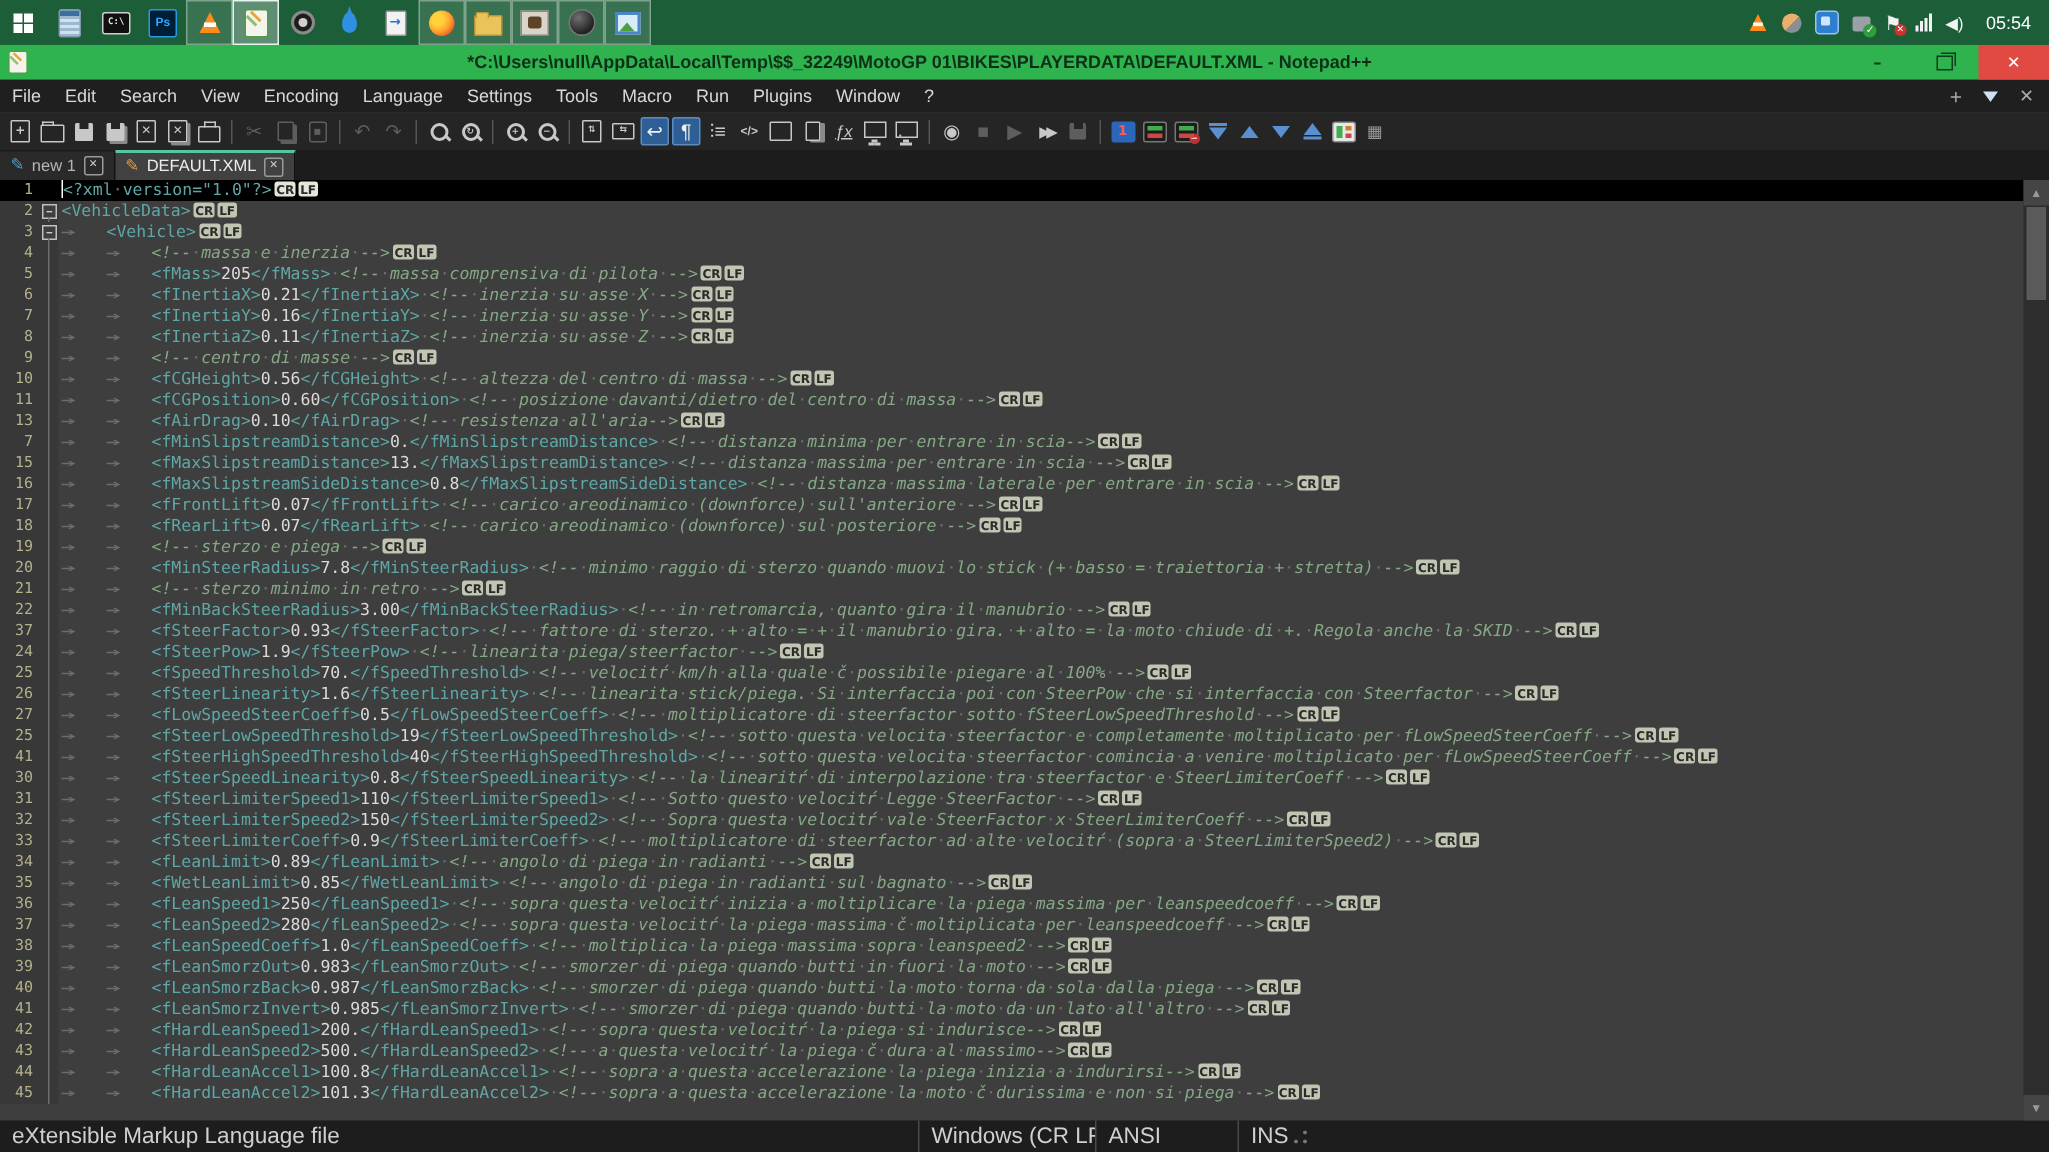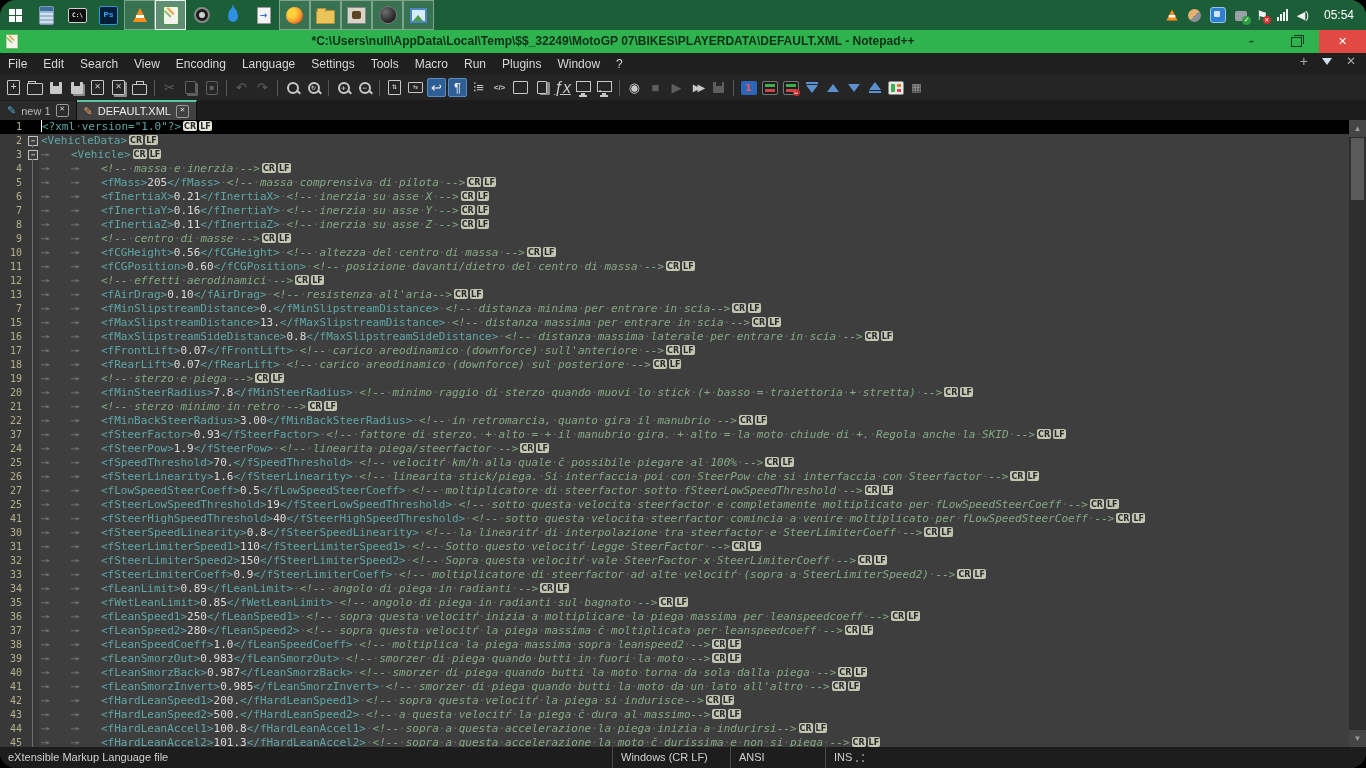--- a/index.html
+++ b/index.html
@@ -1,17 +1,17 @@
 <!DOCTYPE html>
 <html><head>
 <meta charset="utf-8">
 <style>
   html,body{margin:0;padding:0;background:#000;}
   .screen{position:relative;width:1366px;height:768px;overflow:hidden;background:#3e3e3e;
-          font-family:"Liberation Sans",sans-serif;border-radius:16px;-webkit-font-smoothing:antialiased;}
+          font-family:"Liberation Sans",sans-serif;-webkit-font-smoothing:antialiased;}
   
   .taskbar{height:30px;background:#1b5e38;display:flex;align-items:center;}
   .tb-left{display:flex;align-items:center;height:30px;}
   .tb-btn{width:31px;height:30px;display:flex;align-items:center;justify-content:center;box-sizing:border-box;}
   .tb-btn.boxed{background:rgba(255,255,255,.13);border:1px solid rgba(255,255,255,.35);}
   .tb-btn.active{background:rgba(255,255,255,.30);border:1px solid #e7f5ec;}
   .win-logo{display:grid;grid-template-columns:6px 6px;grid-template-rows:6px 6px;gap:1px;}
   .win-logo i{background:#fff;}
   .ic-calc{width:13px;height:17px;background:#cfe2f2;border-radius:2px;border:1px solid #7d98b0;
            background-image:linear-gradient(#3c6f9f 4px,transparent 4px),repeating-linear-gradient(#9fb8cc 0 2px,transparent 2px 4px);}
@@ -54,21 +54,21 @@
   
   .titlebar{height:23px;background:#2eb34f;display:flex;align-items:center;position:relative;}
   .titlebar .ic-npp{transform:scale(.8);margin-left:4px;}
   .title-text{position:absolute;left:0;right:140px;text-align:center;font:bold 12px/23px "Liberation Sans",sans-serif;color:#0e3019;white-space:nowrap;overflow:hidden;}
   .win-ctrls{margin-left:auto;display:flex;height:23px;}
   .wc{width:45px;height:23px;display:flex;align-items:center;justify-content:center;color:#103b1e;font:bold 11px "DejaVu Sans",sans-serif;}
   .wc.close{background:#e04a42;color:#fff;width:47px;}
   .wc .restore{width:9px;height:8px;border:1px solid #103b1e;position:relative;background:transparent;}
   .wc .restore::before{content:"";position:absolute;left:2px;top:-3px;width:9px;height:8px;border:1px solid #103b1e;border-bottom:none;border-left:none;}
   
-  .menubar{height:22px;background:#1f1f1f;display:flex;align-items:flex-start;color:#d8d8d8;font-size:12px;}
+  .menubar{height:22px;background:#1f1f1f;display:flex;align-items:center;color:#d8d8d8;font-size:12px;}
   .mi{padding:0 8px;line-height:22px;}
   .menu-right{margin-left:auto;display:flex;gap:14px;padding-right:10px;color:#a8a8a8;font-size:12px;align-items:center;}
   .menu-right .tri{width:0;height:0;border-left:5px solid transparent;border-right:5px solid transparent;border-top:7px solid #cfe0f0;}
   
   .toolbar{height:25px;background:#252525;display:flex;align-items:center;padding-left:4px;gap:2px;}
   .tbi{width:19px;height:19px;display:flex;align-items:center;justify-content:center;color:#c8c8c8;font-size:13px;box-sizing:border-box;border-radius:2px;}
   .tbi.dim{color:#5e5e5e;}
   .tbi.on{background:#2e5e96;border:1px solid #5a8cc0;color:#f0f0f0;}
   .tsep{width:1px;height:16px;background:#555;margin:0 3px;}
   .gpage{width:11px;height:13px;border:1px solid currentColor;border-radius:1px;position:relative;font:bold 8px/12px "DejaVu Sans",sans-serif;text-align:center;}
@@ -125,21 +125,21 @@
   .tab-arrow i{display:inline-block;font-style:normal;transform:scaleX(2.2);transform-origin:4px 50%;}
   .crlf{display:inline-block;background:#c0c6b2;color:#2b2b2b;font:bold 8px/9px "DejaVu Sans",sans-serif;border-radius:2px;padding:1px 1px 0 1px;margin-left:2px;vertical-align:1px;}
   .row.cur .crlf{background:#e4e8da;}
   .caret{display:inline-block;width:1px;height:12px;background:#fff;vertical-align:-2px;}
   
   .vscroll{width:17px;flex:none;background:#2d2d2d;display:flex;flex-direction:column;}
   .varrow{height:17px;background:#454545;color:#9a9a9a;font-size:8px;display:flex;align-items:center;justify-content:center;}
   .vthumb{height:62px;background:#5a5a5a;margin:1px 2px;}
   .vfill{flex:1;}
   
-  .statusbar{height:21px;background:#1d1d1d;display:flex;align-items:center;color:#d0d0d0;font-size:11px;}
+  .statusbar{height:21px;background:#1d1d1d;display:flex;align-items:center;color:#d0d0d0;font-size:15px;}
   .ss{height:21px;line-height:21px;box-sizing:border-box;padding-left:8px;overflow:hidden;white-space:nowrap;}
   .ss+.ss{border-left:1px solid #4a4a4a;}
   .ss .gap{display:inline-block;width:22px;}
   .grip{width:12px;height:12px;margin-left:2px;background:
         radial-gradient(circle at 9px 3px,#777 1px,transparent 1.5px),
         radial-gradient(circle at 9px 9px,#777 1px,transparent 1.5px),
         radial-gradient(circle at 3px 9px,#777 1px,transparent 1.5px);}
 </style>
 </head>
 <body>
@@ -208,21 +208,21 @@
           <i></i>
           <i></i>
         </span>
       <span class="ic-vol">◀)</span>
       <span class="clock">05:54</span>
     </div>
   </div>
 
   <div class="titlebar">
     <span class="ic-npp"></span>
-    <div class="title-text">*C:\Users\null\AppData\Local\Temp\$$_32249\MotoGP 07\BIKES\PLAYERDATA\DEFAULT.XML - Notepad++</div>
+    <div class="title-text">*C:\Users\null\AppData\Local\Temp\$$_32249\MotoGP 01\BIKES\PLAYERDATA\DEFAULT.XML - Notepad++</div>
     <div class="win-ctrls">
       <div class="wc">–</div>
       <div class="wc">
           <span class="restore"></span>
         </div>
       <div class="wc close">✕</div>
     </div>
   </div>
 
   <div class="menubar">
@@ -305,21 +305,21 @@
     <div class="tbi on">↩</div>
     <div class="tbi on">¶</div>
     <div class="tbi">⫶≡</div>
     <div class="tbi" style="font-size:8px;font-weight:bold;">&lt;/&gt;</div>
     <div class="tbi">
         <span class="gpage" style="width:13px;height:11px;"></span>
       </div>
     <div class="tbi">
         <span class="gpage" style="width:8px;height:11px;box-shadow:3px 1px 0 #8a8a8a;"></span>
       </div>
-    <div class="tbi" style="font-style:italic;font-size:16px;text-decoration:underline;">ƒx</div>
+    <div class="tbi" style="font-style:italic;font-size:11px;text-decoration:underline;">ƒx</div>
     <div class="tbi">
         <span class="gmon"></span>
       </div>
     <div class="tbi">
         <span class="gmon" style="border-radius:0;">·</span>
       </div>
     <div class="tsep"></div>
     <div class="tbi">◉</div>
     <div class="tbi dim">■</div>
     <div class="tbi dim">▶</div>
@@ -431,25 +431,20 @@
         </div>
         <div class="row">
           <div class="ln">10</div>
           <div class="fold guide"></div>
           <div class="code"><span class="tab-arrow"><i>→</i></span><span class="tab-arrow"><i>→</i></span><span class="tag">&lt;fCGHeight&gt;</span><span class="val">0.56</span><span class="tag">&lt;/fCGHeight&gt;</span><span class="sp">·</span><span class="com">&lt;!--</span><span class="sp">·</span><span class="com">altezza</span><span class="sp">·</span><span class="com">del</span><span class="sp">·</span><span class="com">centro</span><span class="sp">·</span><span class="com">di</span><span class="sp">·</span><span class="com">massa</span><span class="sp">·</span><span class="com">--&gt;</span><span class="crlf">CR</span><span class="crlf">LF</span></div>
         </div>
         <div class="row">
           <div class="ln">11</div>
           <div class="fold guide"></div>
           <div class="code"><span class="tab-arrow"><i>→</i></span><span class="tab-arrow"><i>→</i></span><span class="tag">&lt;fCGPosition&gt;</span><span class="val">0.60</span><span class="tag">&lt;/fCGPosition&gt;</span><span class="sp">·</span><span class="com">&lt;!--</span><span class="sp">·</span><span class="com">posizione</span><span class="sp">·</span><span class="com">davanti/dietro</span><span class="sp">·</span><span class="com">del</span><span class="sp">·</span><span class="com">centro</span><span class="sp">·</span><span class="com">di</span><span class="sp">·</span><span class="com">massa</span><span class="sp">·</span><span class="com">--&gt;</span><span class="crlf">CR</span><span class="crlf">LF</span></div>
-        </div>
-        <div class="row">
-          <div class="ln">12</div>
-          <div class="fold guide"></div>
-          <div class="code"><span class="tab-arrow"><i>→</i></span><span class="tab-arrow"><i>→</i></span><span class="com">&lt;!--</span><span class="sp">·</span><span class="com">effetti</span><span class="sp">·</span><span class="com">aerodinamici</span><span class="sp">·</span><span class="com">--&gt;</span><span class="crlf">CR</span><span class="crlf">LF</span></div>
         </div>
         <div class="row">
           <div class="ln">13</div>
           <div class="fold guide"></div>
           <div class="code"><span class="tab-arrow"><i>→</i></span><span class="tab-arrow"><i>→</i></span><span class="tag">&lt;fAirDrag&gt;</span><span class="val">0.10</span><span class="tag">&lt;/fAirDrag&gt;</span><span class="sp">·</span><span class="com">&lt;!--</span><span class="sp">·</span><span class="com">resistenza</span><span class="sp">·</span><span class="com">all'aria--&gt;</span><span class="crlf">CR</span><span class="crlf">LF</span></div>
         </div>
         <div class="row">
           <div class="ln">7</div>
           <div class="fold guide"></div>
           <div class="code"><span class="tab-arrow"><i>→</i></span><span class="tab-arrow"><i>→</i></span><span class="tag">&lt;fMinSlipstreamDistance&gt;</span><span class="val">0.</span><span class="tag">&lt;/fMinSlipstreamDistance&gt;</span><span class="sp">·</span><span class="com">&lt;!--</span><span class="sp">·</span><span class="com">distanza</span><span class="sp">·</span><span class="com">minima</span><span class="sp">·</span><span class="com">per</span><span class="sp">·</span><span class="com">entrare</span><span class="sp">·</span><span class="com">in</span><span class="sp">·</span><span class="com">scia--&gt;</span><span class="crlf">CR</span><span class="crlf">LF</span></div>

